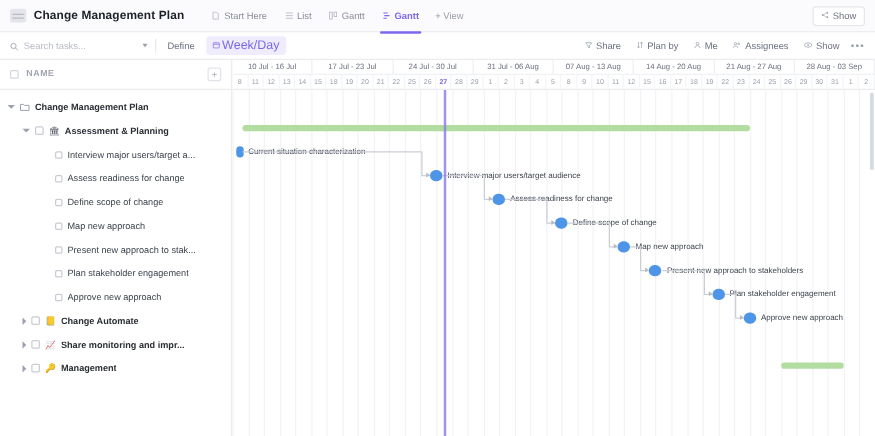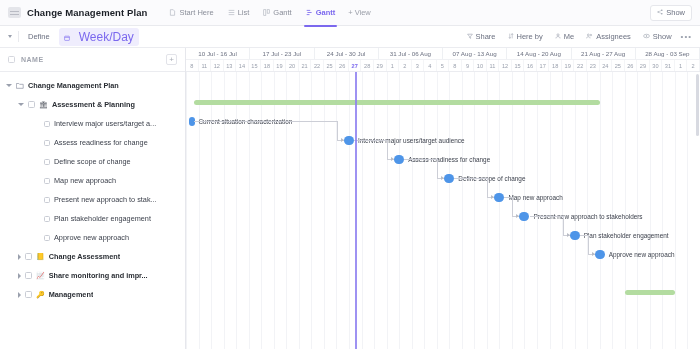--- a/index.html
+++ b/index.html
@@ -72,22 +72,22 @@
     border: none; outline: none; font-size: 7.5px; color: #9aa0ad;
     font-family: "Liberation Sans", sans-serif; background: transparent; width: 82px;
   }
   .search-input::placeholder { color: #b6bac4; }
   .vsep { width:1px; height:11px; background:#e9eaee; }
   .tl-item {
     display:flex; align-items:center; gap:3px;
     font-size: 7.5px; color:#6b7080; white-space:nowrap; padding: 2px 3px; border-radius:3px;
   }
   .pill-day {
-    display:flex; align-items:center; gap:9px;
-    font-size: 12px; color:#7b68ee; background:#efedfd;
+    display:flex; align-items:center; gap:2px;
+    font-size: 10px; color:#7b68ee; background:#efedfd;
     border-radius: 3px; padding: 2px 5px; white-space: nowrap;
   }
   .dots { letter-spacing:1px; color:#9aa0ad; font-size:8px; }
 
   
   .body { flex: 1 1 auto; display: flex; min-height: 0; }
 
   
   .left {
     width: 186px; min-width: 186px;
@@ -224,20 +224,29 @@
             <circle cx="2" cy="5" r="1.3" fill="#9aa0ad"></circle>
             <circle cx="8" cy="8" r="1.3" fill="#9aa0ad"></circle>
             <path d="M3 4.4L7 2.6M3 5.6L7 7.4" stroke="#9aa0ad" stroke-width=".7"></path>
           </svg>
       </span>
       <span>Show</span>
     </div>
   </div>
 
   <div class="toolbar">
+    <div class="search-wrap">
+      <span>
+        <svg width="7" height="7" viewBox="0 0 10 10">
+            <circle cx="4" cy="4" r="3" fill="none" stroke="#9aa0ad" stroke-width="1"></circle>
+            <path d="M6.2 6.2L9 9" stroke="#9aa0ad" stroke-width="1"></path>
+          </svg>
+      </span>
+      <input class="search-input" value="" placeholder="Search tasks..." style="">
+    </div>
     <span class="chev"></span>
     <span class="vsep"></span>
     <div class="tl-item">
       <span>Define</span>
     </div>
     <div class="pill-day">
       <span>
         <svg width="6" height="6" viewBox="0 0 10 10">
             <rect x="1" y="2" width="8" height="7" rx="1" fill="none" stroke="#7b68ee" stroke-width="1"></rect>
             <path d="M1 4h8" stroke="#7b68ee" stroke-width="1"></path>
@@ -255,21 +264,21 @@
           </svg>
       </span>
       <span>Share</span>
     </div>
     <div class="tl-item">
       <span>
         <svg width="6" height="6" viewBox="0 0 10 10">
             <path d="M3 1v8M3 9L1.5 7M3 9l1.5-2M7 9V1M7 1L5.5 3M7 1l1.5 2" stroke="#9aa0ad" stroke-width=".9" fill="none"></path>
           </svg>
       </span>
-      <span>Here by</span>
+      <span>Plan by</span>
     </div>
     <div class="tl-item">
       <span>
         <svg width="6" height="6" viewBox="0 0 10 10">
             <circle cx="5" cy="3.2" r="1.8" fill="none" stroke="#9aa0ad" stroke-width="1"></circle>
             <path d="M1.6 9c0-2 1.6-3 3.4-3s3.4 1 3.4 3" fill="none" stroke="#9aa0ad" stroke-width="1"></path>
           </svg>
       </span>
       <span>Me</span>
     </div>
@@ -349,21 +358,21 @@
           </div>
           <div class="row lvl2">
             <span class="caret ph"></span>
             <span class="task-dot"></span>
             <span class="row-label">Approve new approach</span>
           </div>
           <div class="row lvl1 grp">
             <span class="caret closed"></span>
             <span class="list-ic"></span>
             <span class="emoji">📒</span>
-            <span class="row-label">Change Assessment</span>
+            <span class="row-label">Change Automate</span>
           </div>
           <div class="row lvl1 grp">
             <span class="caret closed"></span>
             <span class="list-ic"></span>
             <span class="emoji">📈</span>
             <span class="row-label">Share monitoring and impr...</span>
           </div>
           <div class="row lvl1 grp">
             <span class="caret closed"></span>
             <span class="list-ic"></span>

